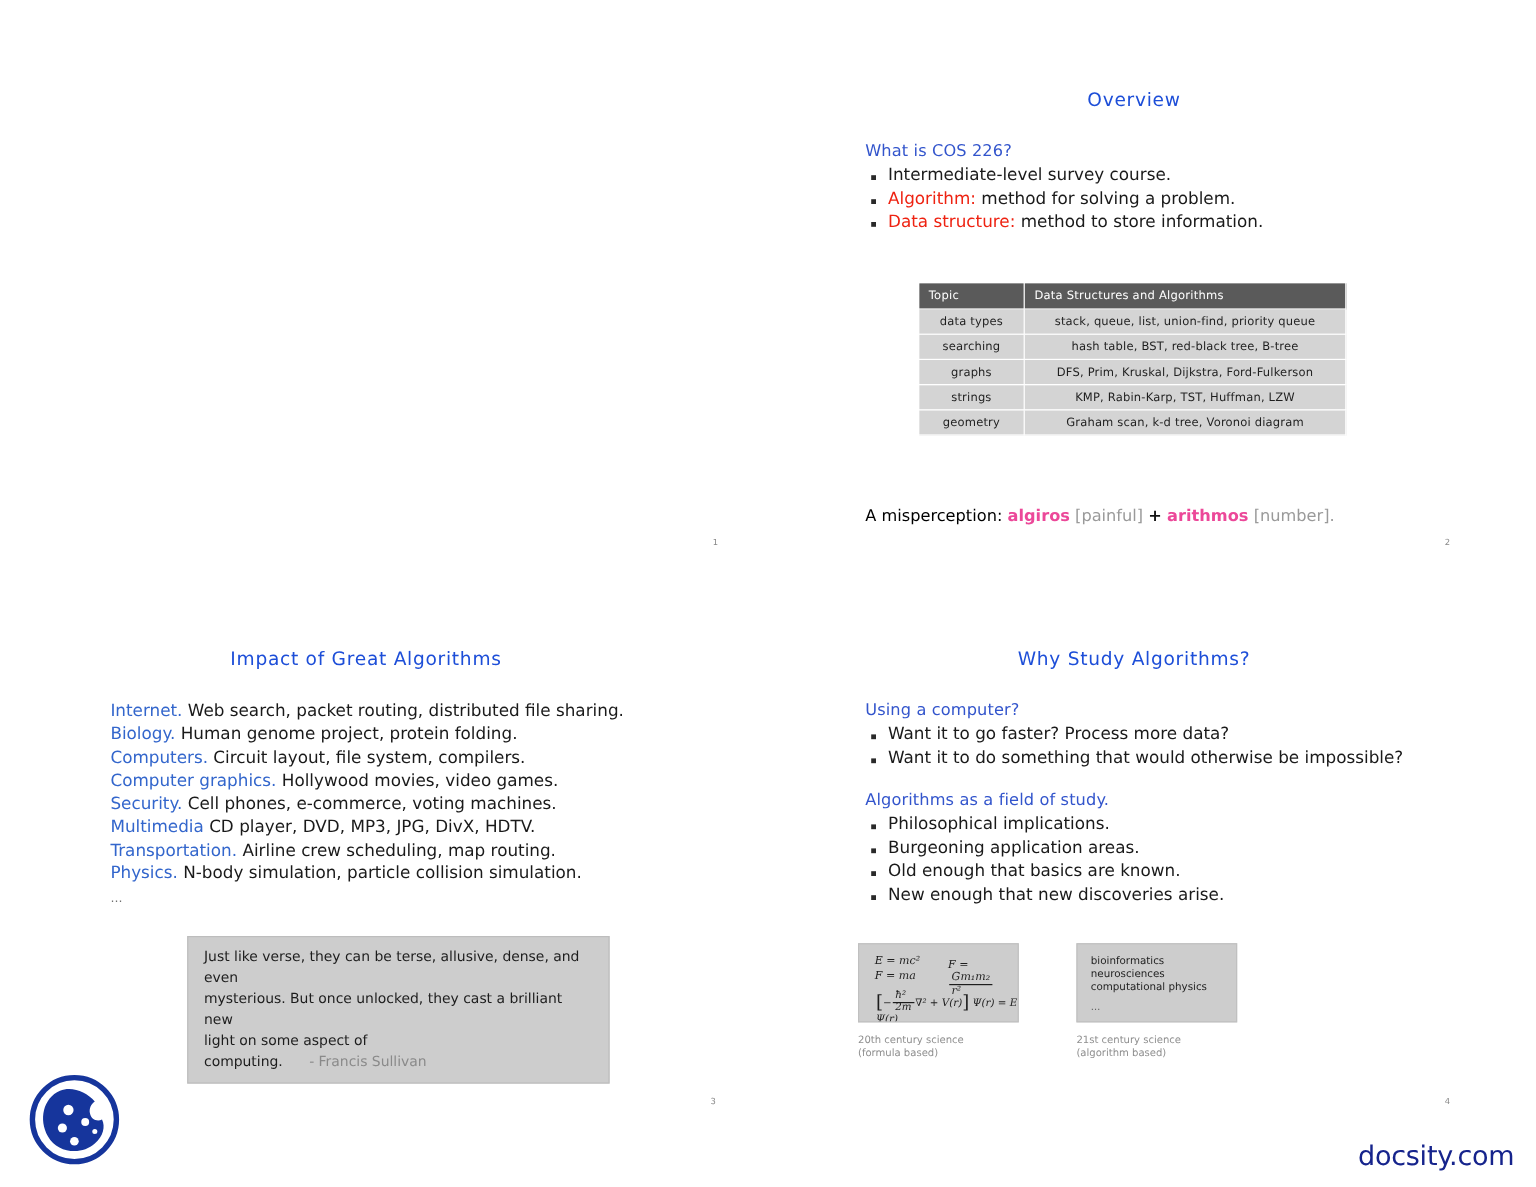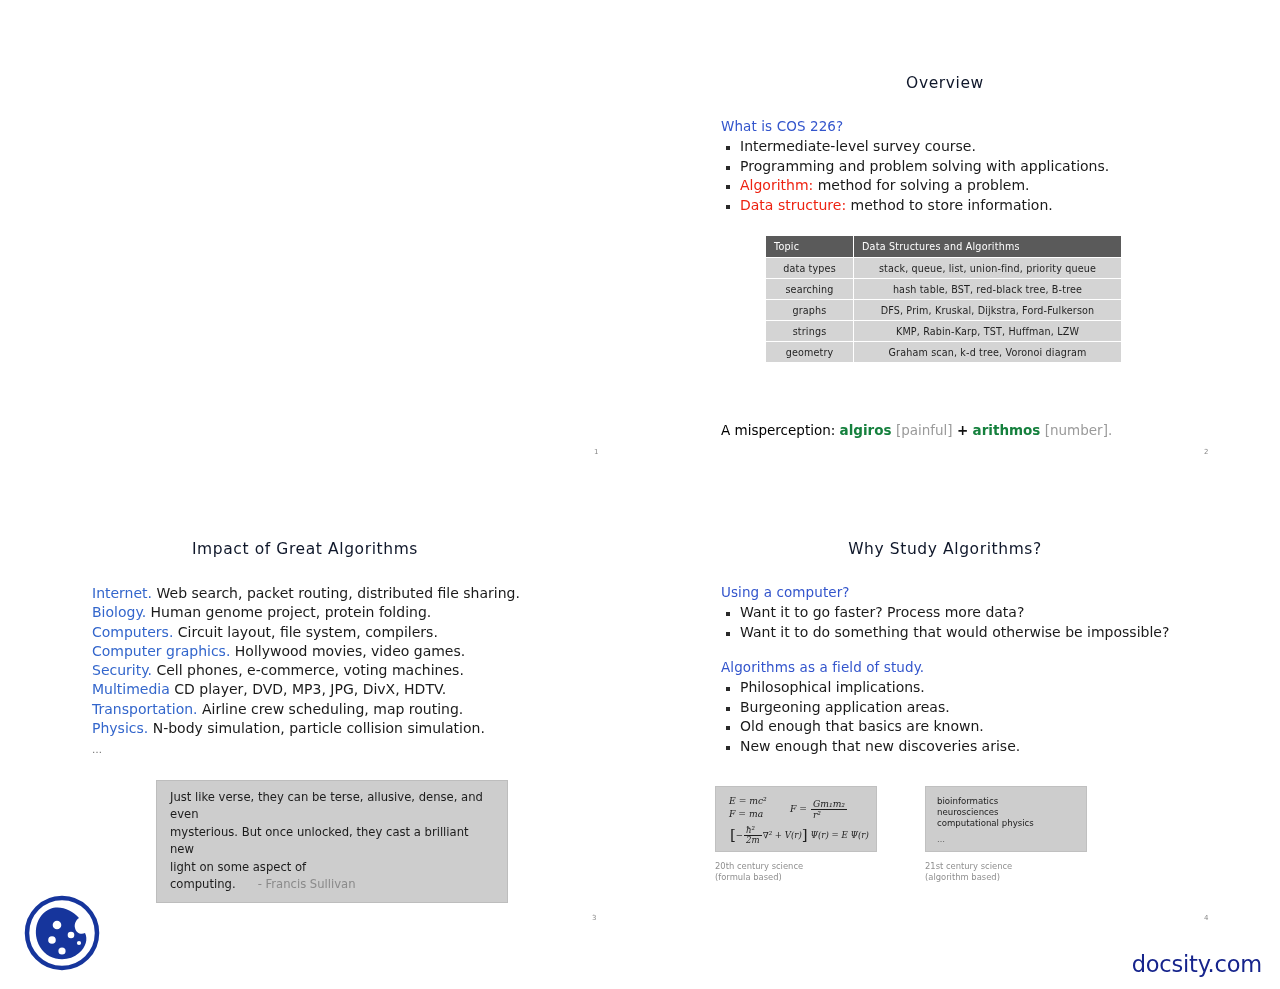--- a/index.html
+++ b/index.html
@@ -23,21 +23,21 @@
     width: 610px;
     height: 460px;
   }
   #slide-1 { left: 0px;   top: 0px; }
   #slide-2 { left: 640px; top: 0px; }
   #slide-3 { left: 0px;   top: 466px; }
   #slide-4 { left: 640px; top: 466px; }
 
   .slide-title {
     text-align: center;
-    color: #0f172a;
+    color: #1d4ed8;
     font-size: 15.5px;
     letter-spacing: 0.6px;
     font-family: "DejaVu Sans", "Liberation Sans", sans-serif;
     margin: 0;
     white-space: nowrap;
   }
   #slide-2 .slide-title { position: absolute; left: 0; right: 0; top: 74px; }
   #slide-3 .slide-title { position: absolute; left: 0; right: 0; top: 74px; }
   #slide-4 .slide-title { position: absolute; left: 0; right: 0; top: 74px; }
 
@@ -114,21 +114,21 @@
   .dsa-table th.detail-head { width: 268px; }
 
   #s2-misperception {
     position: absolute;
     left: 81px;
     top: 422px;
     font-size: 13.5px;
     white-space: nowrap;
   }
   #s2-misperception .mis-label { color: #000000; }
-  #s2-misperception .mis-word { color: #15803d; font-weight: bold; }
+  #s2-misperception .mis-word { color: #ec4899; font-weight: bold; }
   #s2-misperception .mis-gloss { color: #9a9a9a; }
   #s2-misperception .mis-plus { color: #111; font-weight: bold; }
 
   
   #s3-list {
     position: absolute;
     left: 92px;
     top: 118px;
   }
   #s3-list .impact-row {
@@ -171,21 +171,21 @@
   #s4-body .group2 { margin-top: 17px; }
 
   .sci-row {
     position: absolute;
     top: 320px;
     left: 75px;
     width: 480px;
     display: flex;
     gap: 48px;
   }
-  .sci-col { width: 162px; }
+  .sci-col { width: 134px; }
   .sci-box {
     background: #cdcdcd;
     border: 1px solid #c0c0c0;
     height: 66px;
     padding: 9px 11px;
     position: relative;
     overflow: hidden;
   }
   .sci-caption {
     margin-top: 9px;
@@ -251,23 +251,20 @@
   </div>
 
   <div class="slide" id="slide-2">
     <div class="slide-title">Overview</div>
 
     <div id="s2-body">
       <div class="heading-blue">What is COS 226?</div>
       <ul class="bullets">
         <li>
           <span>Intermediate-level survey course.</span>
-        </li>
-        <li>
-          <span>Programming and problem solving with applications.</span>
         </li>
         <li>
           <span class="accent-red">Algorithm:</span>
           <span>method for solving a problem.</span>
         </li>
         <li>
           <span class="accent-red">Data structure:</span>
           <span>method to store information.</span>
         </li>
       </ul>

